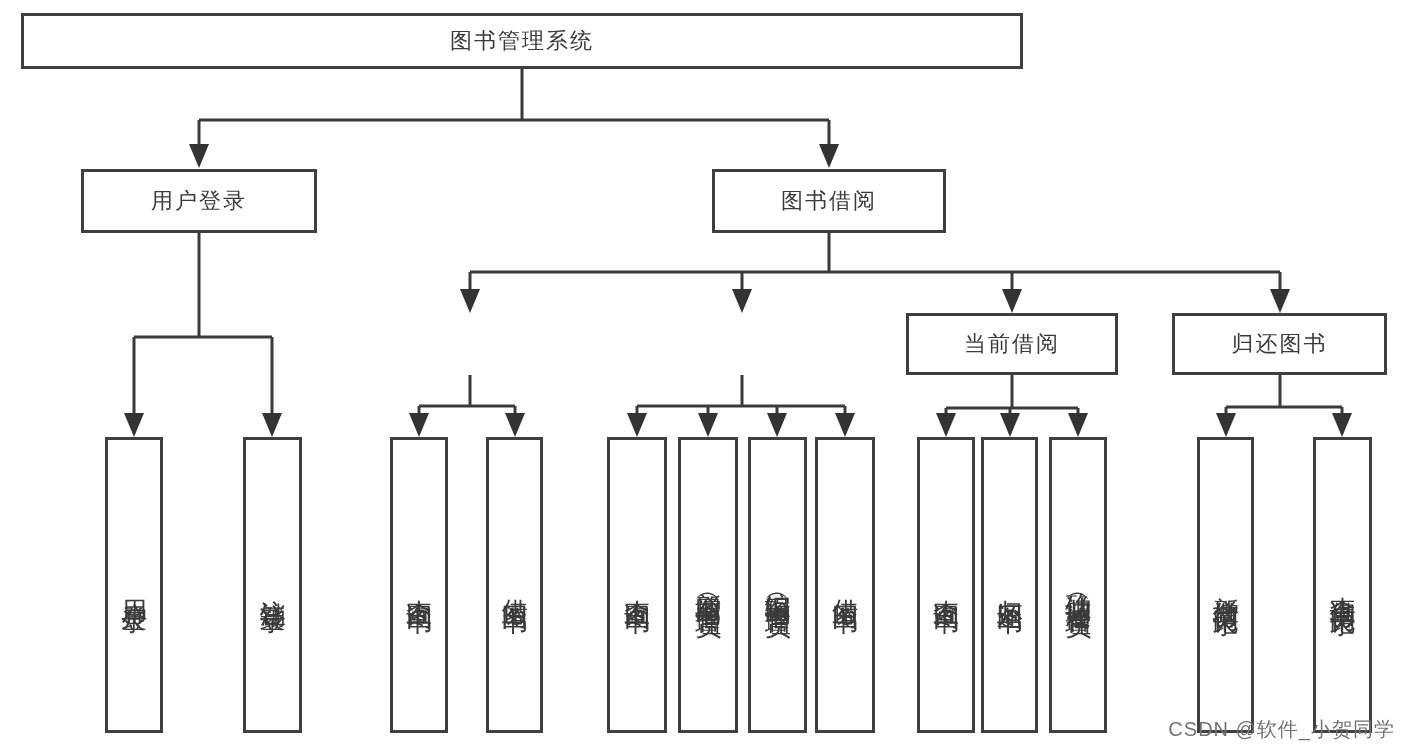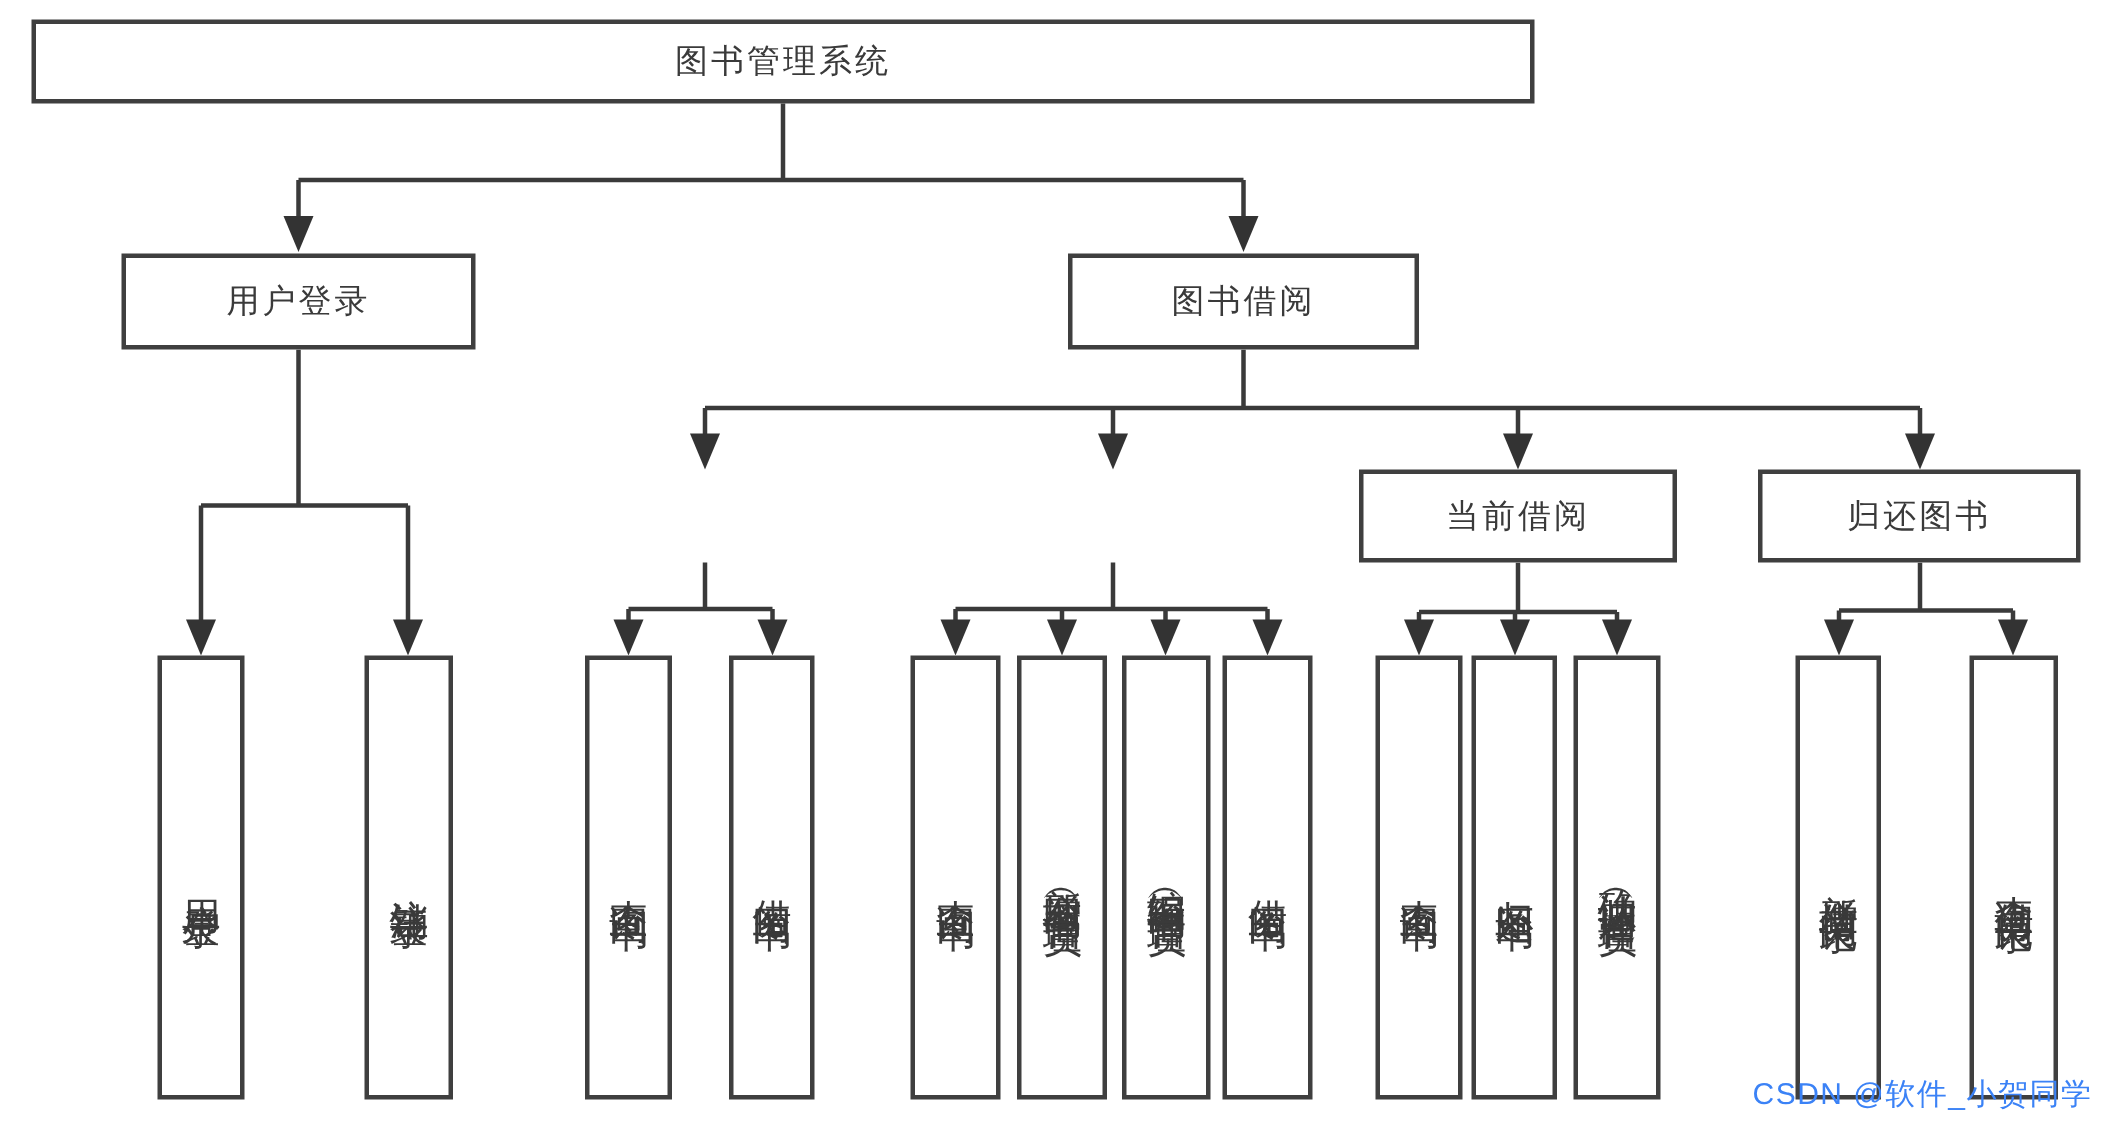--- a/index.html
+++ b/index.html
@@ -24,21 +24,21 @@
     writing-mode:vertical-rl;
     text-orientation:mixed;
     font-size:26px;
     letter-spacing:3px;
     line-height:1.05;
     white-space:nowrap;
   }
   .watermark{
     position:absolute;
     right:10px;bottom:4px;
-    color:#3b82f6;
+    color:#737373;
     font-size:20px;
     letter-spacing:1px;
     white-space:nowrap;
   }
 </style>
 </head>
 <body>
 
 <div class="canvas">
 

